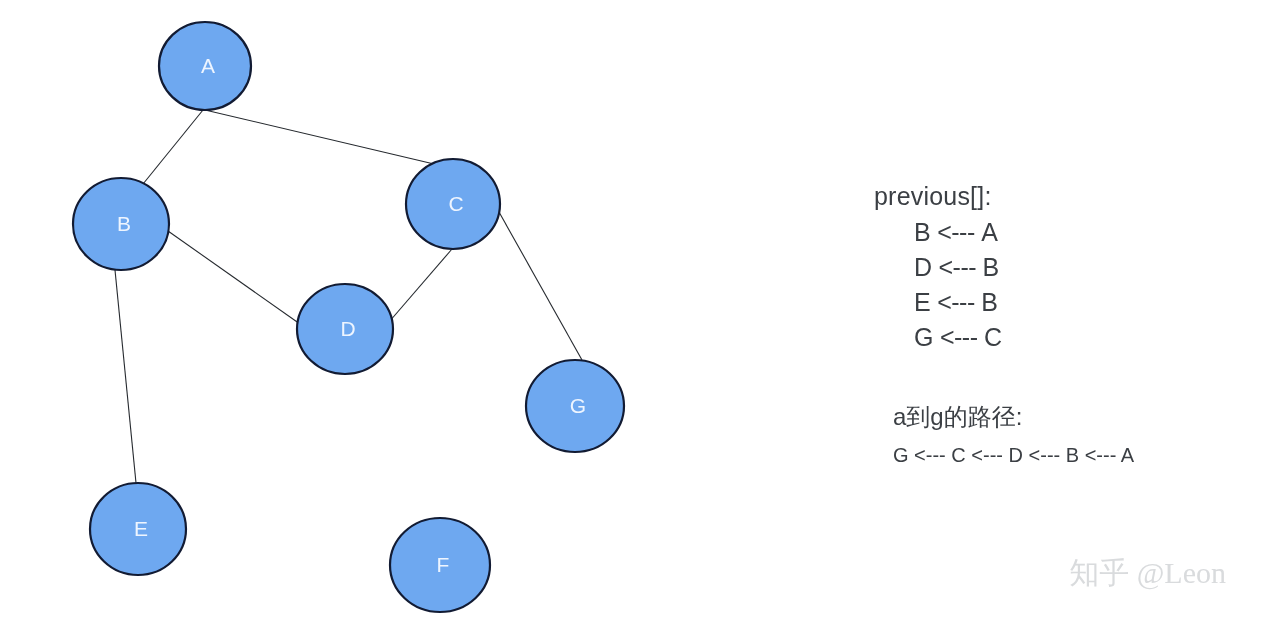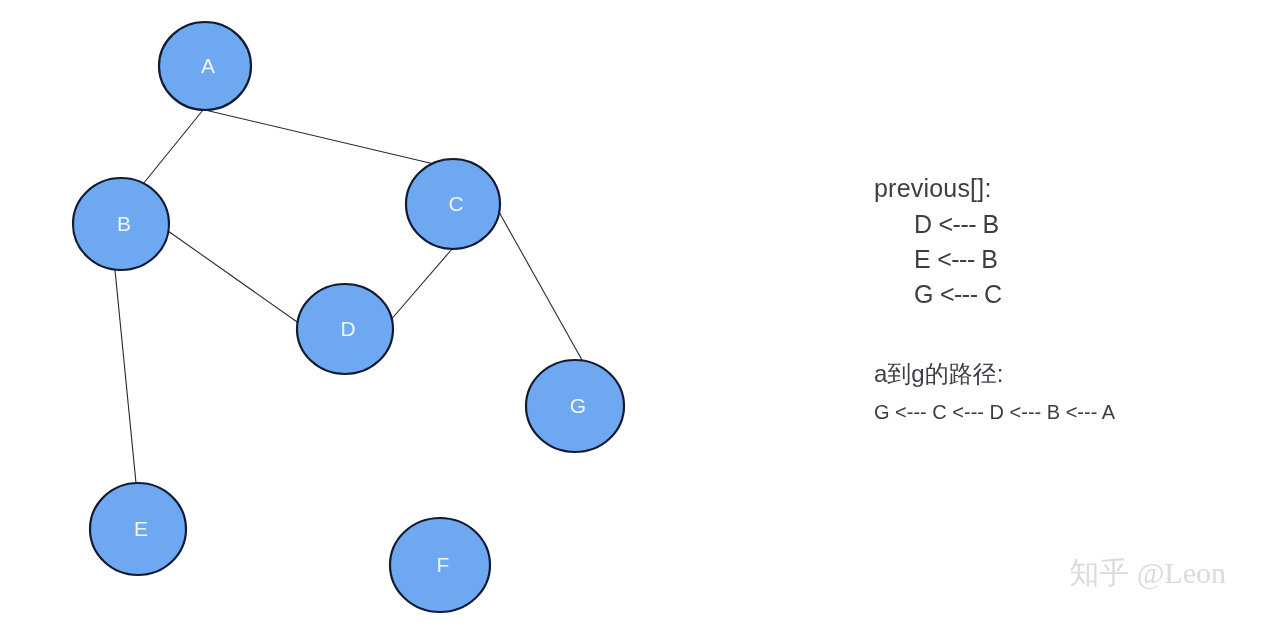--- a/index.html
+++ b/index.html
@@ -43,21 +43,21 @@
   .graph-node-circle {
     fill: #6ea8f0;
     stroke: #121b33;
     stroke-width: 2.2;
   }
 
   
   #info-panel {
     position: absolute;
     left: 874px;
-    top: 172px;
+    top: 180px;
     width: 380px;
     color: #3b3f44;
     font-family: "Liberation Sans", "DejaVu Sans", sans-serif;
   }
 
   .panel-heading {
     font-size: 25px;
     line-height: 33px;
     letter-spacing: 0.2px;
     white-space: pre;
@@ -73,20 +73,21 @@
     padding-left: 40px;
     white-space: pre;
   }
 
   .prev-row .arrow {
     letter-spacing: -0.5px;
   }
 
   .path-block {
     margin-top: 46px;
+    margin-left: 19px;
   }
 
   .path-title {
     font-size: 24px;
     line-height: 32px;
     white-space: pre;
   }
 
   .path-line {
     font-size: 20px;
@@ -150,20 +151,21 @@
         <text x="578" y="407" class="node-label" fill="#eef5ff">G</text>
       </g>
     </g>
 </svg>
 
 <div id="info-panel" style="color: rgb(59, 63, 68);">
 
   <div class="panel-heading">previous[]:</div>
 
   <div class="prev-list" id="prev-list">
+      <div class="prev-row"><span>B</span><span class="arrow"> &lt;--- </span><span>A</span></div>
       <div class="prev-row"><span>D</span><span class="arrow"> &lt;--- </span><span>B</span></div>
       <div class="prev-row"><span>E</span><span class="arrow"> &lt;--- </span><span>B</span></div>
       <div class="prev-row"><span>G</span><span class="arrow"> &lt;--- </span><span>C</span></div>
     </div>
 
   <div class="path-block">
     <div class="path-title">a到g的路径:</div>
     <div class="path-line">G &lt;--- C &lt;--- D &lt;--- B &lt;--- A</div>
   </div>
 

